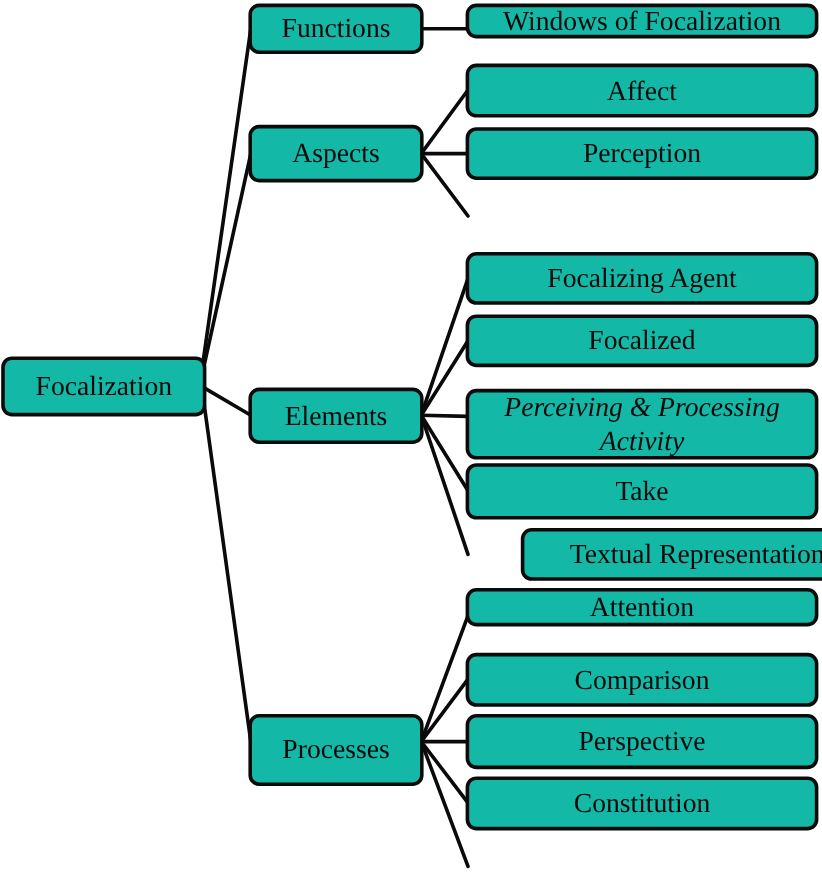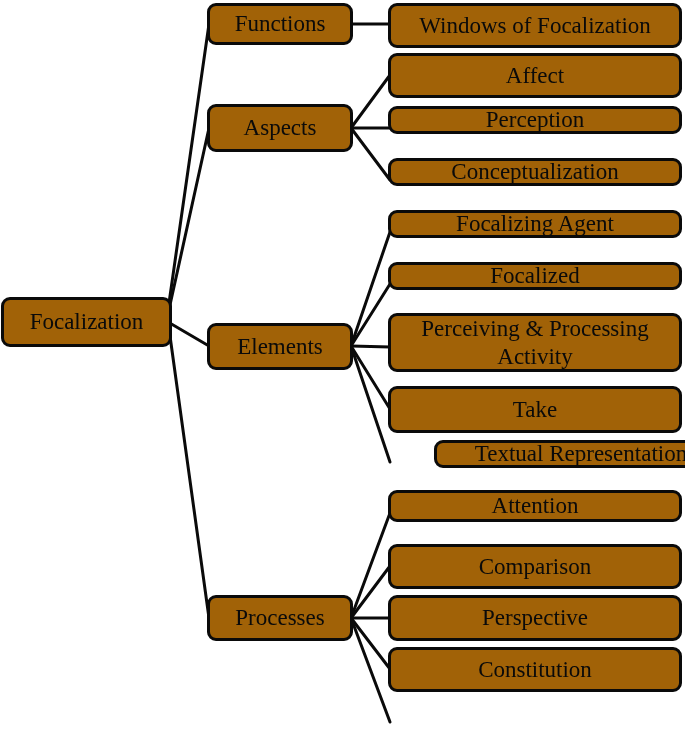--- a/index.html
+++ b/index.html
@@ -19,51 +19,51 @@
   .edges {
     position: absolute;
     left: 0;
     top: 0;
     z-index: 1;
   }
   .node {
     position: absolute;
     z-index: 2;
     box-sizing: border-box;
-    background: #a16207;
+    background: #14b8a6;
     border: 3px solid #0a0a0a;
     border-radius: 9px;
     display: flex;
     align-items: center;
     justify-content: center;
     text-align: center;
     font-size: 23px;
     line-height: 1.18;
     padding: 0 4px;
     white-space: nowrap;
   }
   .node.wrap {
     white-space: normal;
   }
   
   .n-root        { left: 1px;   top: 297px; width: 171px; height: 50px; }
   
   .n-functions   { left: 207px; top: 3px;   width: 146px; height: 42px; }
   .n-aspects     { left: 207px; top: 104px; width: 146px; height: 48px; }
   .n-elements    { left: 207px; top: 323px; width: 146px; height: 47px; }
-  .n-processes   { left: 207px; top: 595px; width: 146px; height: 46px; }
+  .n-processes   { left: 207px; top: 595px; width: 146px; height: 60px; }
   
-  .leaf          { left: 388px; width: 294px; height: 28px; }
-  .n-leaf-0  { top: 3px;   height: 45px; }
+  .leaf          { left: 388px; width: 294px; height: 44px; }
+  .n-leaf-0  { top: 3px;   height: 29px; }
   .n-leaf-1  { top: 53px;  height: 45px; }
   .n-leaf-2  { top: 106px; }
   .n-leaf-3  { top: 158px; }
   .n-leaf-4  { top: 210px; }
   .n-leaf-5  { top: 262px; }
-  .n-leaf-6  { top: 313px; height: 59px; }
+  .n-leaf-6  { top: 324px; height: 59px; font-style: italic; }
   .n-leaf-7  { top: 386px; height: 47px; }
   .n-leaf-8  { top: 440px; margin-left: 46px; }
   .n-leaf-9  { top: 490px; height: 32px; }
   .n-leaf-10 { top: 544px; height: 45px; }
   .n-leaf-11 { top: 595px; height: 46px; }
   .n-leaf-12 { top: 647px; height: 45px; }
   .n-leaf-13 { top: 699px; height: 46px; }
 </style>
 </head>
 <body>
@@ -99,21 +99,20 @@
   <div class="node n-root">Focalization</div>
 
   <div class="node n-functions">Functions</div>
   <div class="node n-aspects">Aspects</div>
   <div class="node n-elements">Elements</div>
   <div class="node n-processes">Processes</div>
 
   <div class="node leaf n-leaf-0">Windows of Focalization</div>
   <div class="node leaf n-leaf-1">Affect</div>
   <div class="node leaf n-leaf-2">Perception</div>
-  <div class="node leaf n-leaf-3">Conceptualization</div>
   <div class="node leaf n-leaf-4">Focalizing Agent</div>
   <div class="node leaf n-leaf-5">Focalized</div>
   <div class="node leaf wrap n-leaf-6">Perceiving &amp; Processing Activity</div>
   <div class="node leaf n-leaf-7">Take</div>
   <div class="node leaf n-leaf-8">Textual Representation</div>
   <div class="node leaf n-leaf-9">Attention</div>
   <div class="node leaf n-leaf-10">Comparison</div>
   <div class="node leaf n-leaf-11">Perspective</div>
   <div class="node leaf n-leaf-12">Constitution</div>
 

